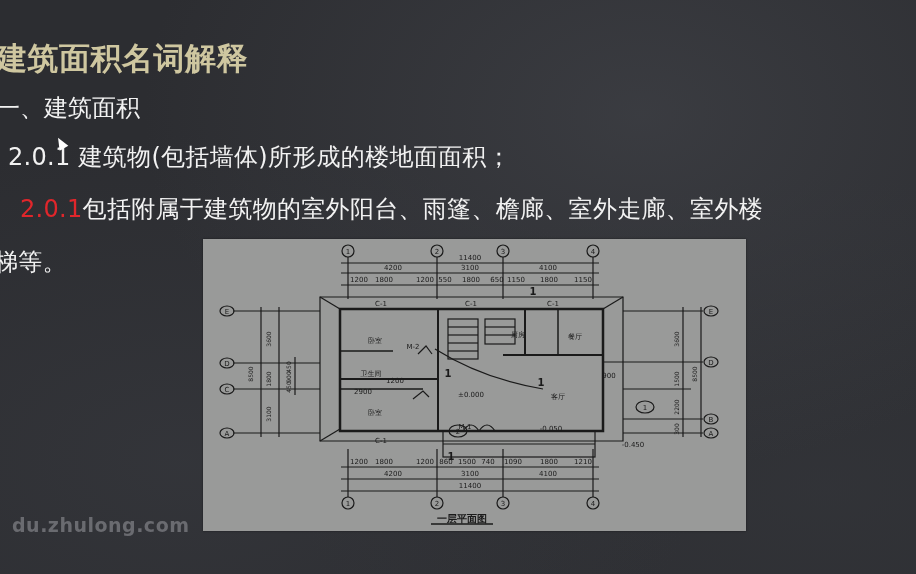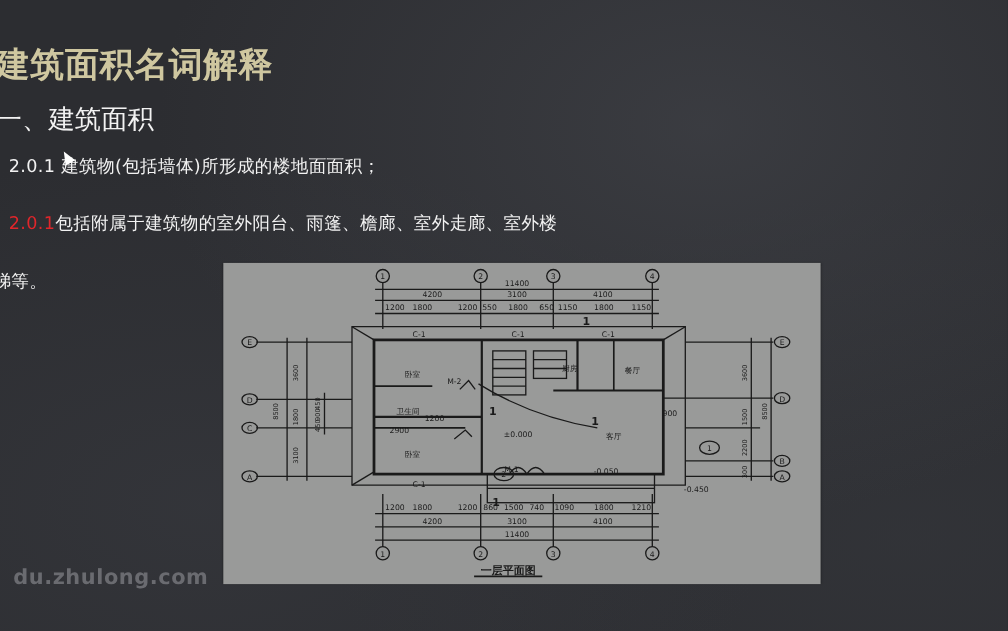--- a/index.html
+++ b/index.html
@@ -5,23 +5,23 @@
   html,body{margin:0;padding:0;}
   body{width:916px;height:574px;overflow:hidden;position:relative;
     background:#2c2d31;
     background-image:
       radial-gradient(ellipse at 70% 20%, rgba(70,72,78,0.55) 0%, rgba(44,45,49,0) 55%),
       radial-gradient(ellipse at 20% 80%, rgba(60,62,68,0.45) 0%, rgba(44,45,49,0) 50%),
       radial-gradient(ellipse at 90% 85%, rgba(55,57,62,0.5) 0%, rgba(44,45,49,0) 45%);
     font-family:"DejaVu Sans","Liberation Sans",sans-serif;color:#f2f2f2;}
   .slide-title{position:absolute;left:-4px;top:38px;font-size:31px;font-weight:bold;color:#cfc7a0;letter-spacing:0.5px;white-space:nowrap;}
   .heading{position:absolute;left:-4px;top:92px;font-size:24px;color:#f2f2f2;white-space:nowrap;}
-  .line{position:absolute;font-size:16px;color:#f2f2f2;white-space:nowrap;letter-spacing:0.3px;}
+  .line{position:absolute;font-size:24px;color:#f2f2f2;white-space:nowrap;letter-spacing:0.3px;}
   .line1{left:8px;top:141px;}
-  .line2{left:8px;top:193px;}
+  .line2{left:20px;top:193px;}
   .line3{left:-6px;top:246px;}
   .red{color:#e0262b;}
   .cursor{position:absolute;left:56px;top:137px;width:0;height:0;
     border-left:5px solid transparent;border-right:5px solid transparent;border-bottom:12px solid #ffffff;transform:rotate(-30deg);}
   .figure{position:absolute;left:203px;top:239px;width:543px;height:292px;background:#999a99;
     box-shadow:0 0 2px rgba(0,0,0,0.5);}
   .figure svg{position:absolute;left:0;top:0;}
   .watermark{position:absolute;left:2px;top:514px;font-size:19px;font-weight:bold;color:#6a6b70;letter-spacing:0.5px;margin-left:10px;}
   svg text{font-family:"DejaVu Sans","Liberation Sans",sans-serif;}
 </style>

